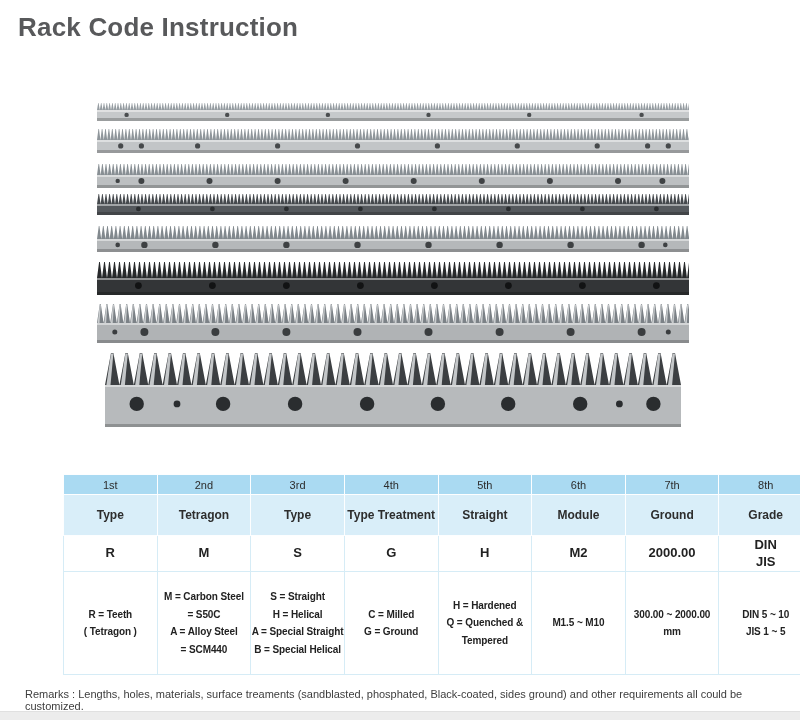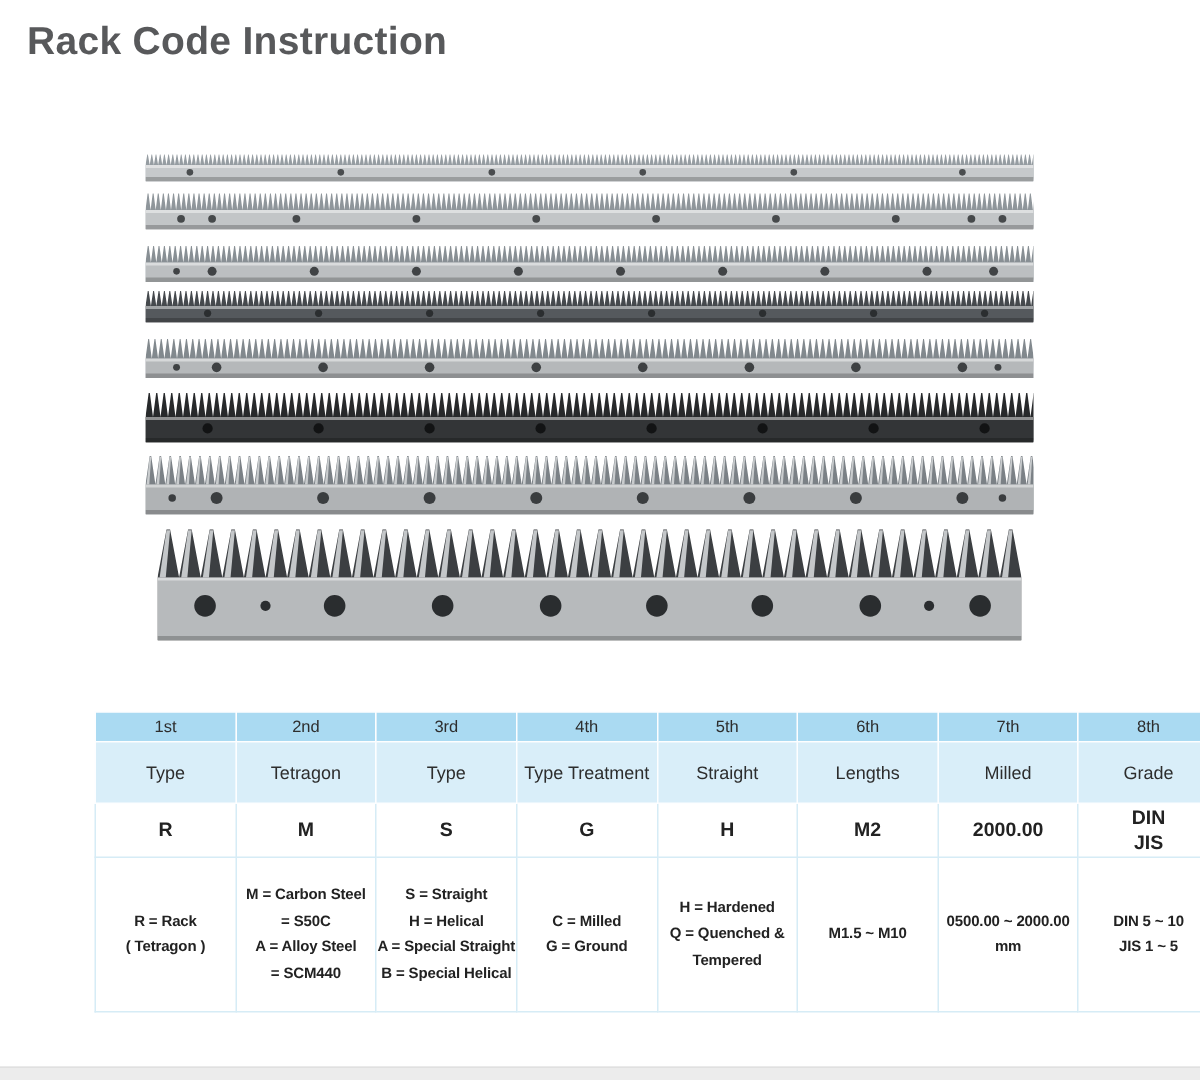--- a/index.html
+++ b/index.html
@@ -5,21 +5,21 @@
   html,body{margin:0;padding:0;width:800px;height:720px;overflow:hidden;background:#ffffff;
     font-family:"Liberation Sans",sans-serif;position:relative;}
   .stage{position:absolute;left:0;top:0;width:704px;height:720px;background:#ffffff;border-radius:23px;}
   .title{position:absolute;left:18px;top:12px;font-size:26px;font-weight:700;color:#58595b;letter-spacing:.2px;}
   .gallery{position:absolute;left:97px;top:102px;width:592px;}
   table.spec{position:absolute;left:27px;top:474px;width:750px;border-collapse:collapse;table-layout:fixed;margin-left:36px;}
   table.spec td{text-align:center;vertical-align:middle;padding:0;white-space:pre-line;}
   tr.r-pos{height:20px;}
   td.pos{background:#aadaf2;border:1px solid #fdfeff;font-size:11px;font-weight:400;color:#2d2d2d;}
   tr.r-field{height:41px;}
-  td.field{background:#d9eef9;border:1px solid #fdfeff;font-size:12px;font-weight:400;color:#2d2d2d;}
+  td.field{background:#d9eef9;border:1px solid #fdfeff;font-size:12px;font-weight:700;color:#2d2d2d;}
   tr.r-ex{height:36px;}
   td.ex{background:#ffffff;border:1px solid #d6ecf6;font-size:13px;font-weight:700;color:#222222;line-height:1.25;}
   tr.r-detail{height:103px;}
   td.detail{background:#ffffff;border:1px solid #d6ecf6;font-size:10px;font-weight:700;color:#222222;line-height:1.75;letter-spacing:-.1px;}
   .remarks{position:absolute;left:25px;top:688px;font-size:11px;color:#3d3d3d;width:770px;}
   .footer-strip{position:absolute;left:0;bottom:0;width:800px;height:8px;background:#ececec;border-top:1px solid #e0e0e0;}
 </style>
 </head>
 <body>
 
@@ -291,56 +291,57 @@
       <td class="pos">6th</td>
       <td class="pos">7th</td>
       <td class="pos">8th</td>
     </tr>
     <tr class="r-field">
       <td class="field">Type</td>
       <td class="field">Tetragon</td>
       <td class="field">Type</td>
       <td class="field">Type Treatment</td>
       <td class="field">Straight</td>
-      <td class="field">Lengths</td>
-      <td class="field">Milled</td>
+      <td class="field">Module</td>
+      <td class="field">Ground</td>
       <td class="field">Grade</td>
     </tr>
     <tr class="r-ex">
       <td class="ex">R</td>
       <td class="ex">M</td>
       <td class="ex">S</td>
       <td class="ex">G</td>
       <td class="ex">H</td>
       <td class="ex">M2</td>
       <td class="ex">2000.00</td>
       <td class="ex">DIN
 JIS</td>
     </tr>
     <tr class="r-detail">
-      <td class="detail">R = Rack
+      <td class="detail">R = Teeth
 ( Tetragon )</td>
       <td class="detail">M = Carbon Steel
 = S50C
 A = Alloy Steel
 = SCM440</td>
       <td class="detail">S = Straight
 H = Helical
 A = Special Straight
 B = Special Helical</td>
       <td class="detail">C = Milled
 G = Ground</td>
       <td class="detail">H = Hardened
 Q = Quenched &amp;
 Tempered</td>
       <td class="detail">M1.5 ~ M10</td>
-      <td class="detail">0500.00 ~ 2000.00
+      <td class="detail">300.00 ~ 2000.00
 mm</td>
       <td class="detail">DIN 5 ~ 10
 JIS 1 ~ 5</td>
     </tr>
   </tbody>
     </table>
 
+  <div class="remarks">Remarks : Lengths, holes, materials, surface treaments (sandblasted, phosphated, Black-coated, sides ground) and other requirements all could be customized.</div>
 
   <div class="footer-strip"></div>
 
 </div>
 
 </body></html>

